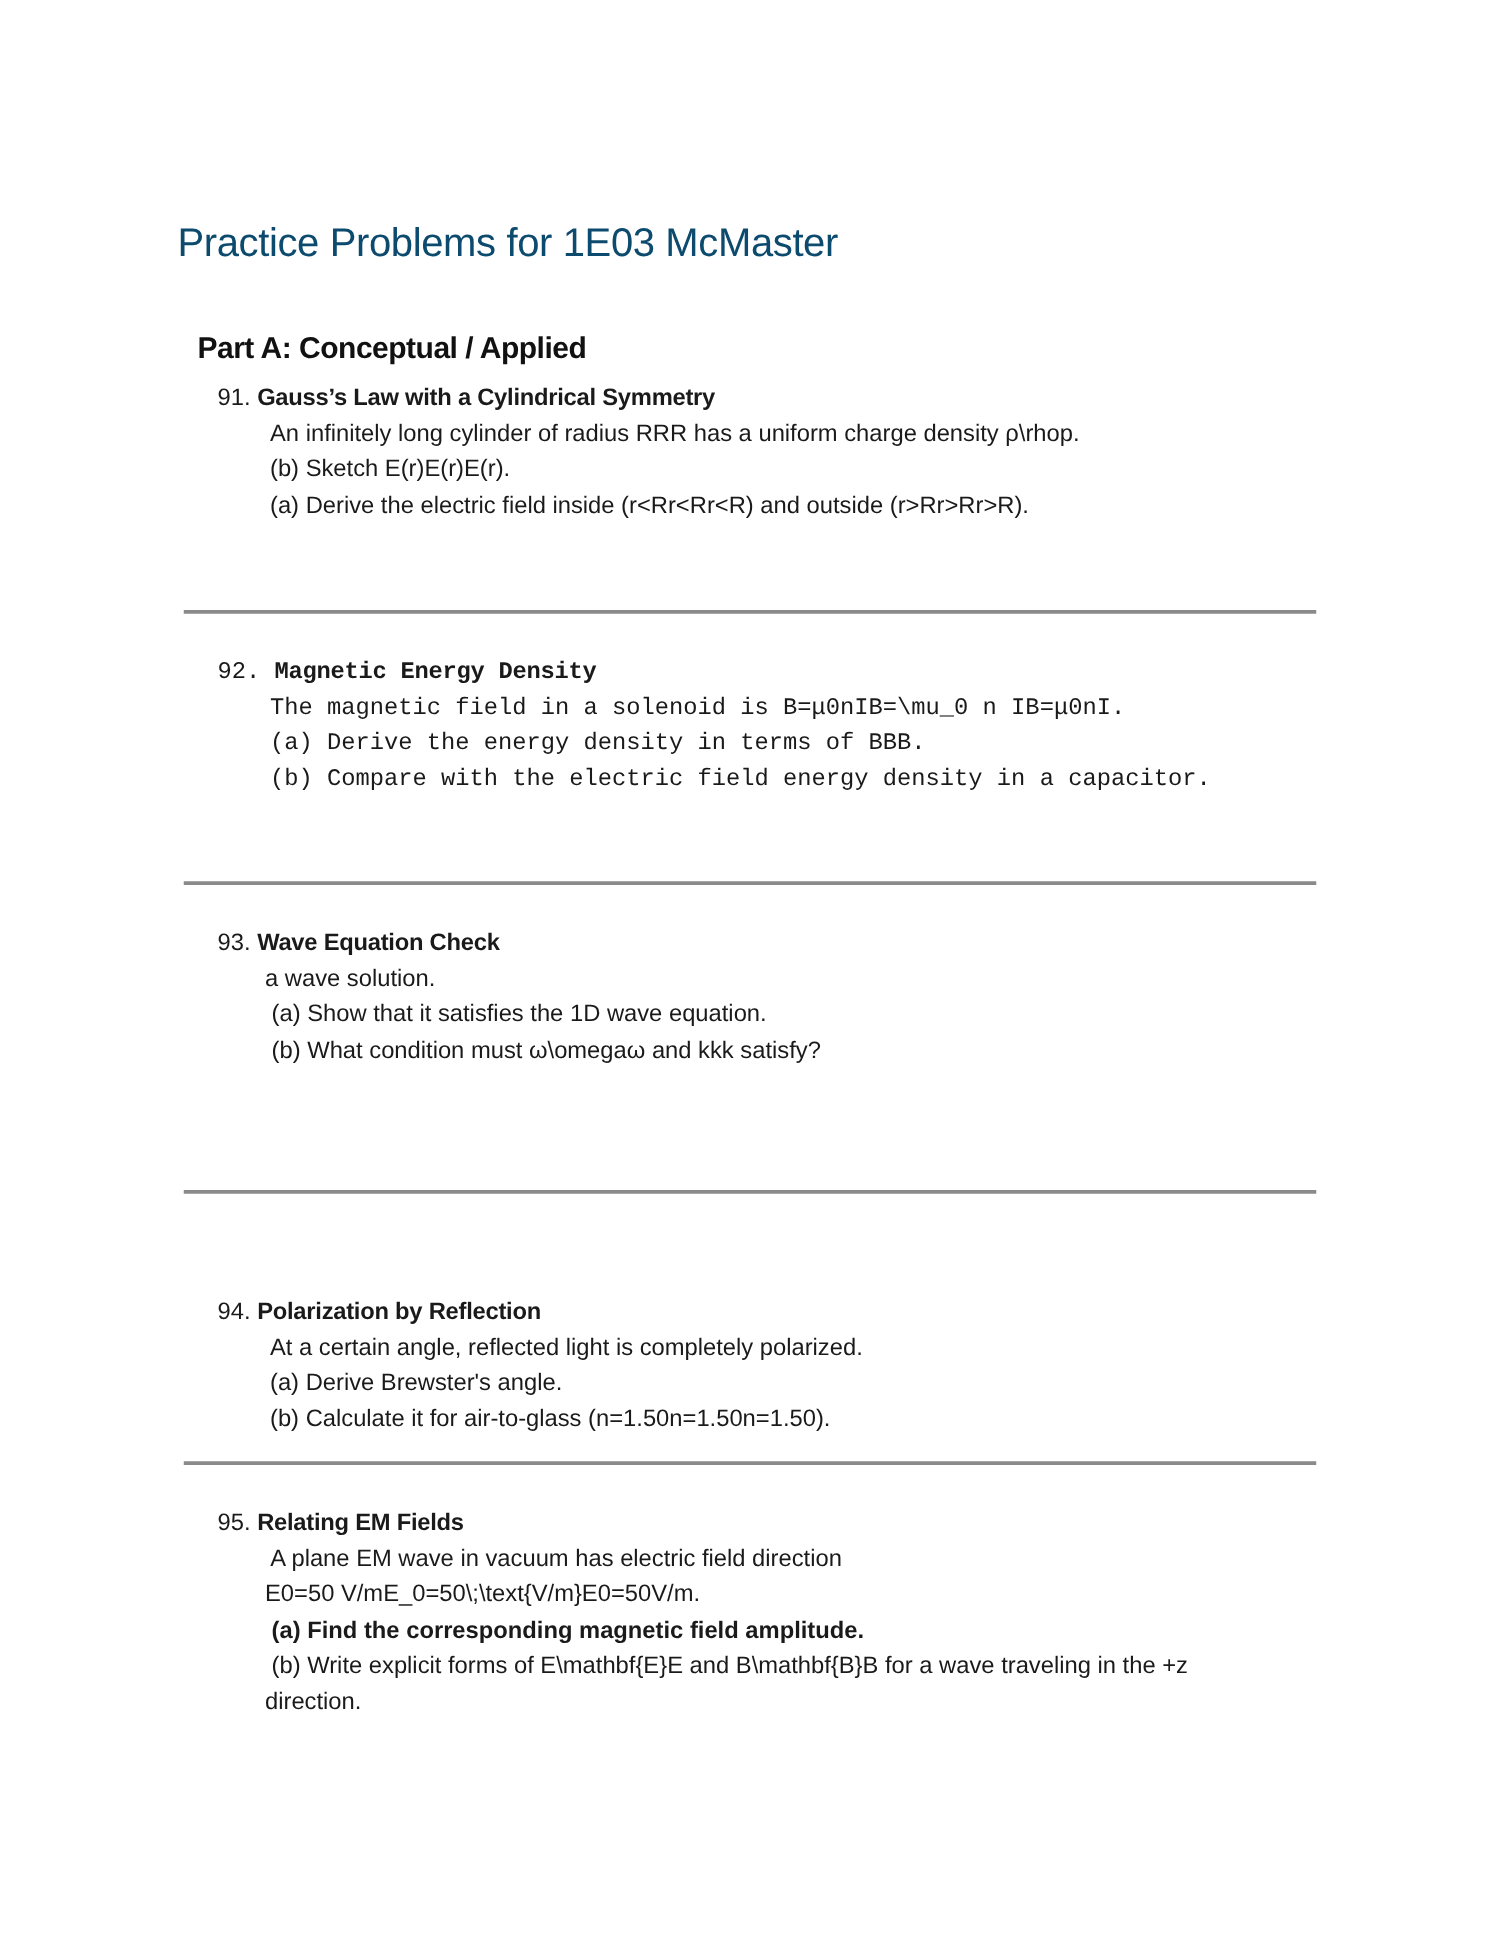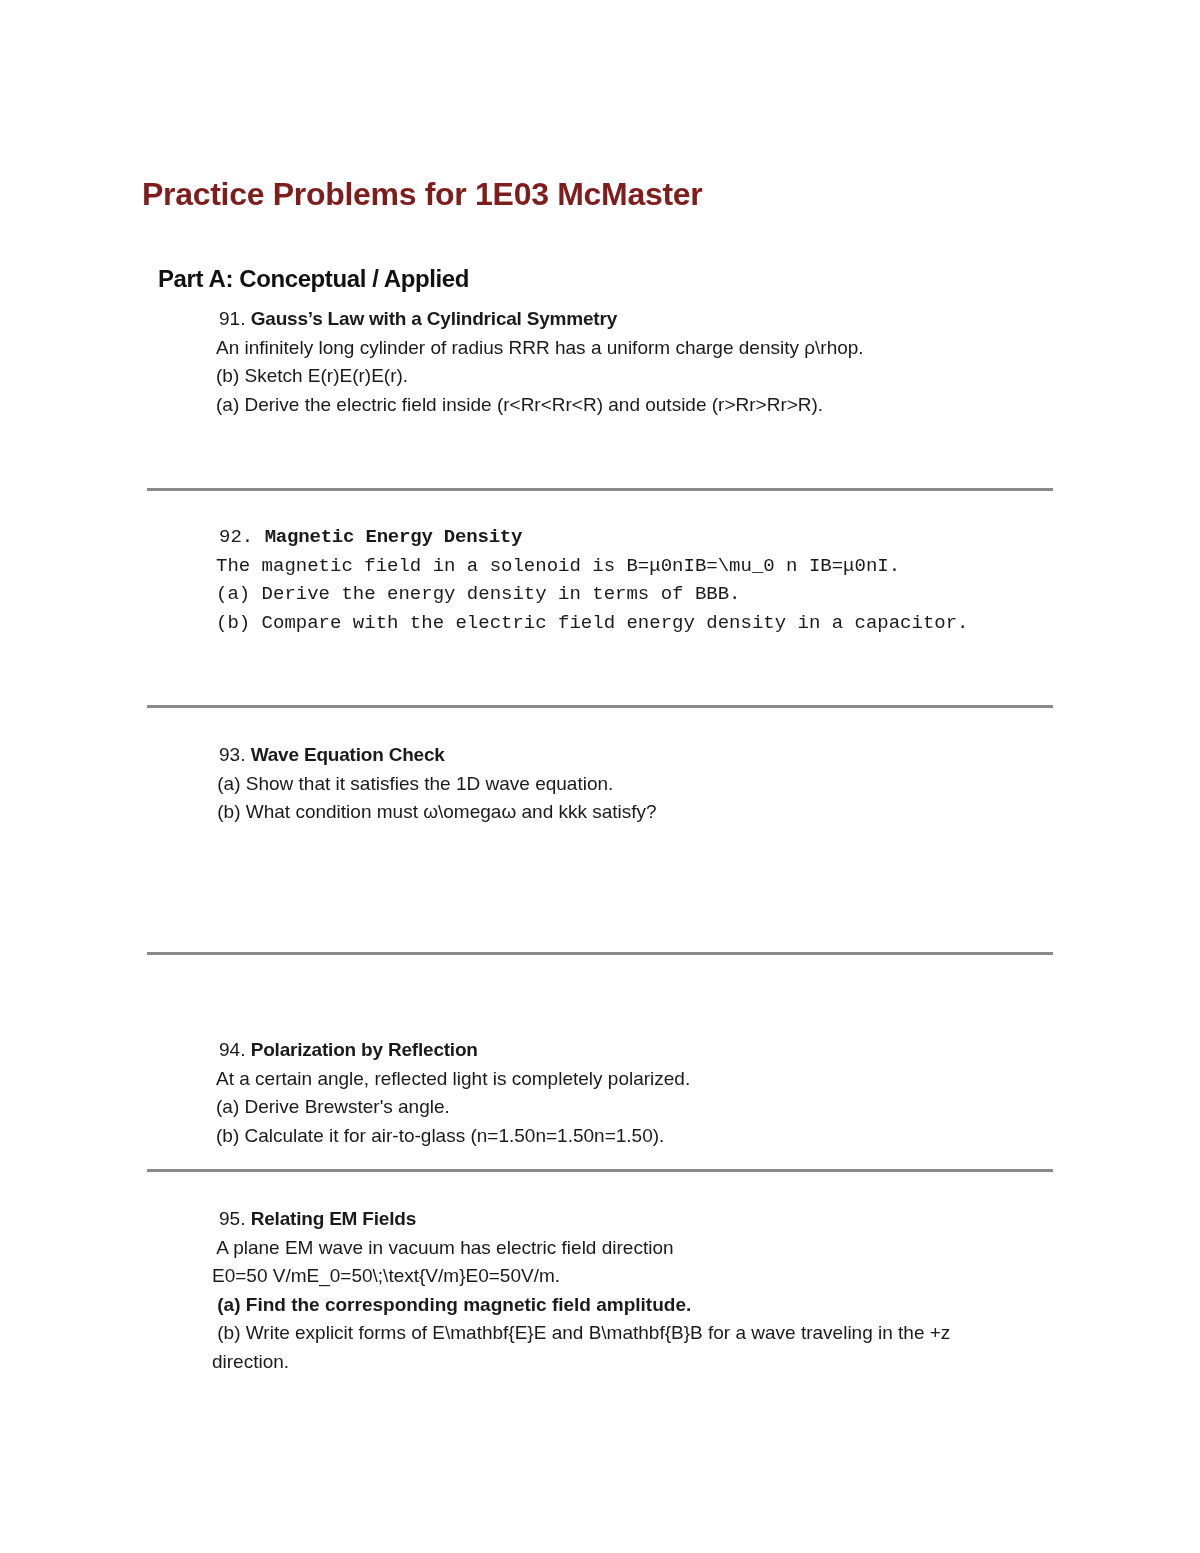--- a/index.html
+++ b/index.html
@@ -13,23 +13,23 @@
     position: relative;
     overflow: hidden;
     font-family: "Liberation Sans", sans-serif;
     color: #111111;
   }
   .page-title {
     position: absolute;
     left: 142px;
     top: 176px;
     font-size: 32px;
-    font-weight: bold;
+    font-weight: normal;
     letter-spacing: -0.3px;
-    color: #7f1d1d;
+    color: #0c4a6e;
     margin: 0;
     white-space: nowrap;
   }
   .section-title {
     position: absolute;
     left: 142px;
     top: 249px;
     font-size: 24px;
     font-weight: bold;
     letter-spacing: -0.4px;
@@ -40,21 +40,20 @@
   .problem {
     position: absolute;
     left: 174px;
     width: 890px;
     font-size: 19px;
     line-height: 28.5px;
     color: #1a1a1a;
   }
   .problem .head {
     white-space: nowrap;
-    margin-left: 45px;
   }
   .problem .num {
     font-weight: normal;
   }
   .problem .ptitle {
     font-weight: bold;
     letter-spacing: -0.2px;
   }
   .problem .line {
     padding-left: 42px;
@@ -99,20 +98,21 @@
   <div class="line">(b) Compare with the electric field energy density in a capacitor.</div>
 </div>
 
 <div class="divider" style="top:705px;"></div>
 
 <div class="problem" style="top:741px;">
   <div class="head">
     <span class="num">93.</span>
     <span class="ptitle">Wave Equation Check</span>
   </div>
+  <div class="line cont">a wave solution.</div>
   <div class="line cont" style="white-space:pre;"> (a) Show that it satisfies the 1D wave equation.</div>
   <div class="line cont" style="white-space:pre;"> (b) What condition must ω\omegaω and kkk satisfy?</div>
 </div>
 
 <div class="divider" style="top:952px;"></div>
 
 <div class="problem" style="top:1036px;">
   <div class="head">
     <span class="num">94.</span>
     <span class="ptitle">Polarization by Reflection</span>

